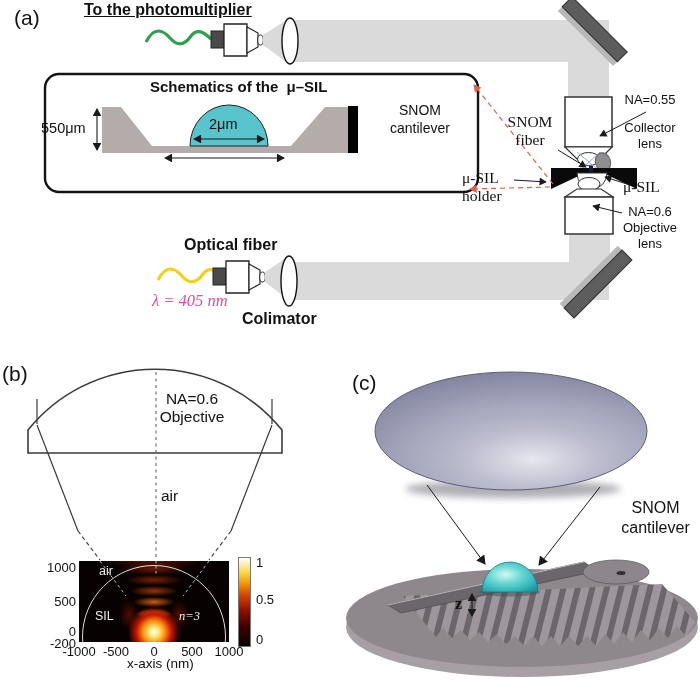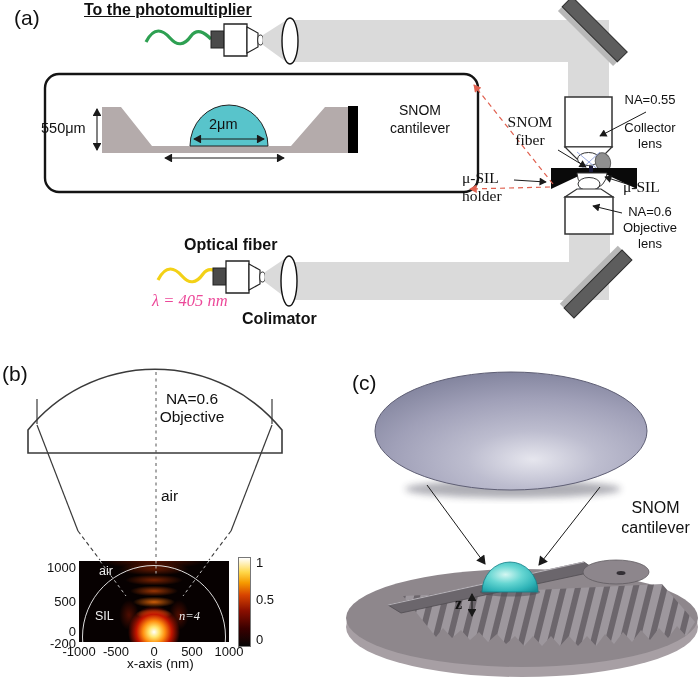--- a/index.html
+++ b/index.html
@@ -39,21 +39,21 @@
 </style>
 </head>
 <body>
 
 <div class="fig">
 
   <div class="heatmap">
     <div class="silarc"></div>
     <span class="ht" style="left:20px;top:4px;">air</span>
     <span class="ht" style="left:16px;top:49px;">SIL</span>
-    <span class="ht htitalic" style="left:100px;top:49px;">n=4</span>
+    <span class="ht htitalic" style="left:100px;top:49px;">n=3</span>
   </div>
   <div class="colorbar"></div>
 
   <svg class="layer" width="700" height="683" viewBox="0 0 700 683">
     <defs>
       <marker id="mA" viewBox="0 0 10 10" refX="8" refY="5" markerWidth="9" markerHeight="8" orient="auto-start-reverse">
         <path d="M0,0 L9,5 L0,10 Z" fill="#1a1a1a"></path>
       </marker>
       <marker id="mC" viewBox="0 0 10 10" refX="8" refY="5" markerWidth="12" markerHeight="10" orient="auto-start-reverse">
         <path d="M0,0 L9,5 L0,10 Z" fill="#1a1a1a"></path>
@@ -197,20 +197,24 @@
       <ellipse cx="511" cy="431" rx="136" ry="59" fill="url(#gDome)" stroke="#5e5e74" stroke-width="1"></ellipse>
       <line x1="427" y1="485" x2="485" y2="564" stroke="#1a1a1a" stroke-width="1" marker-end="url(#mC)"></line>
       <line x1="600" y1="487" x2="539" y2="565" stroke="#1a1a1a" stroke-width="1" marker-end="url(#mC)"></line>
       <line x1="472" y1="594" x2="472" y2="616" stroke="#1a1a1a" stroke-width="1.1" marker-start="url(#mA)" marker-end="url(#mA)"></line>
     </g>
   </svg>
 
   <span class="t plabel" style="left:14px;top:6px;">(a)</span>
   <span class="t bold" style="left:84px;top:1px;text-decoration:underline;">To the photomultiplier</span>
 
+  <span class="t" style="left:150px;top:79px;font-weight:700;font-size:15px;">
+    <span>Schematics of the</span>
+    <span style="margin-left:4px;">μ–SIL</span>
+  </span>
   <span class="t" style="left:41px;top:121px;font-size:14.5px;">550μm</span>
   <span class="t" style="left:209px;top:117px;font-size:14.5px;">2μm</span>
   <span class="t ctr" style="left:384px;top:101px;width:72px;font-size:14px;line-height:18px;">
     <span style="display:block;">SNOM</span>
     <span style="display:block;">cantilever</span>
   </span>
 
   <span class="t serif ctr" style="left:500px;top:113px;width:60px;line-height:18px;">
     <span style="display:block;">SNOM</span>
     <span style="display:block;">fiber</span>

